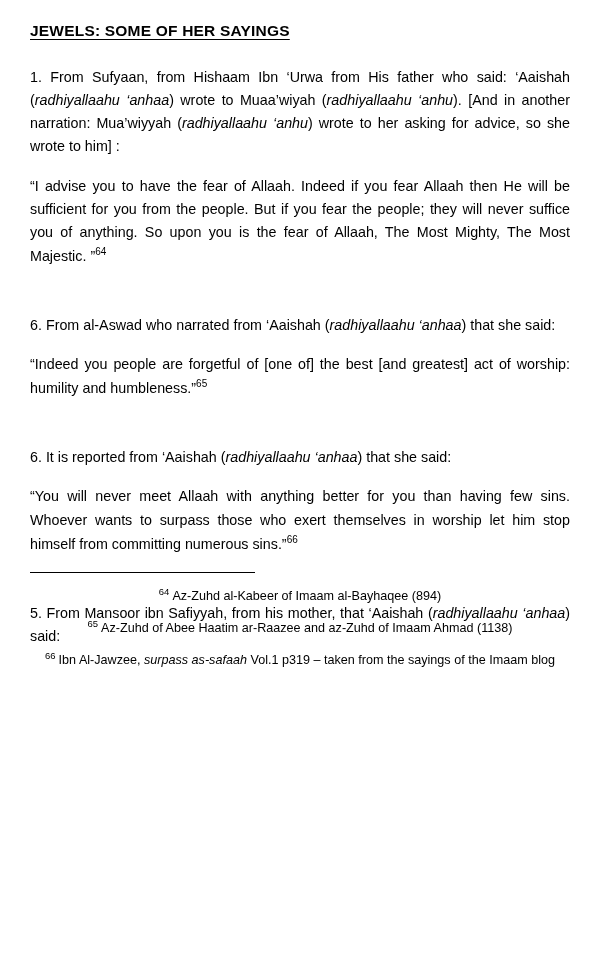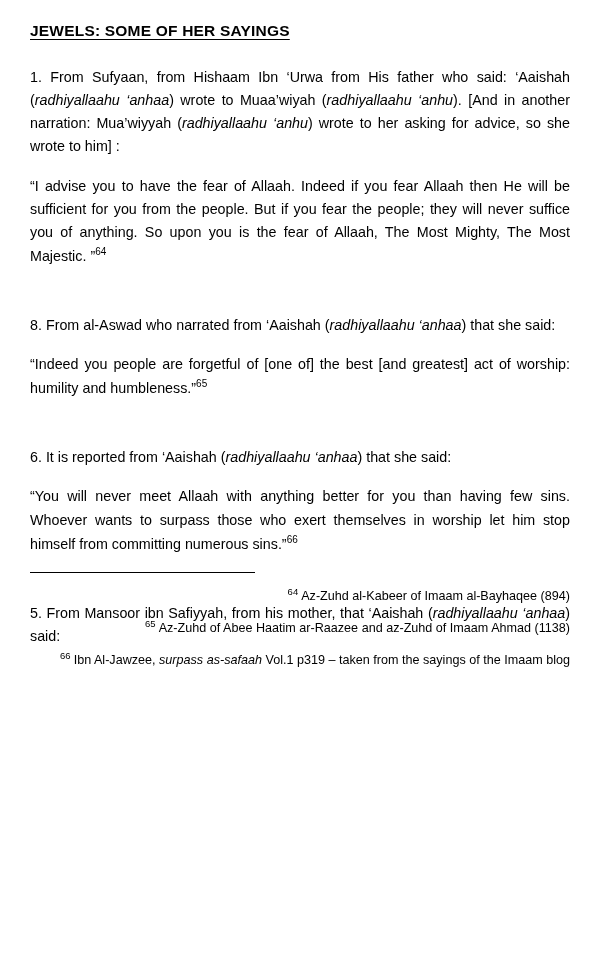--- a/index.html
+++ b/index.html
@@ -52,21 +52,21 @@
   .footnote-rule {
     border: none;
     border-top: 1px solid #000;
     width: 225px;
     margin: 0 0 12px 0;
   }
   .footnote {
     font-size: 12.6px;
     line-height: 1.5;
     margin: 0 0 11px 0;
-    text-align: right;
+    text-align: center;
   }
   .footnote .fn-num {
     font-size: 9.5px;
     vertical-align: super;
     margin-right: 3px;
   }
   .page-number {
     position: absolute;
     bottom: 26px;
     left: 0;
@@ -79,21 +79,21 @@
 <body>
 
 <div class="page">
 
   <h1 class="page-title">JEWELS: SOME OF HER SAYINGS</h1>
 
   <p class="para"><span>1. From Sufyaan, from Hishaam Ibn ‘Urwa from His father who said: ‘Aaishah (</span><i>radhiyallaahu ‘anhaa</i><span>) wrote to Muaa’wiyah (</span><i>radhiyallaahu ‘anhu</i><span>).  [And in another narration: Mua’wiyyah (</span><i>radhiyallaahu ‘anhu</i><span>) wrote to her asking for advice, so she wrote to him] :</span></p>
 
   <p class="para gap-xl"><span>“I advise you to have the fear of Allaah.  Indeed if you fear Allaah then He will be sufficient for you from the people. But if you fear the people; they will never suffice you of anything. So upon you is the fear of Allaah, The Most Mighty, The Most Majestic. ”</span><span class="sup">64</span></p>
 
-  <p class="para"><span>8. From al-Aswad who narrated from ‘Aaishah (</span><i>radhiyallaahu ‘anhaa</i><span>) that she said:</span></p>
+  <p class="para"><span>6. From al-Aswad who narrated from ‘Aaishah (</span><i>radhiyallaahu ‘anhaa</i><span>) that she said:</span></p>
 
   <p class="para gap-xl"><span>“Indeed you people are forgetful of [one of] the best [and greatest] act of worship: humility and humbleness.”</span><span class="sup">65</span></p>
 
   <p class="para"><span>6.  It is reported from ‘Aaishah (</span><i>radhiyallaahu ‘anhaa</i><span>) that she said:</span></p>
 
   <p class="para gap-xl"><span>“You will never meet Allaah with anything better for you than having few sins. Whoever wants to surpass those who exert themselves in worship let him stop himself from committing numerous sins.”</span><span class="sup">66</span></p>
 
   <p class="para"><span>5.  From Mansoor ibn Safiyyah, from his mother, that ‘Aaishah (</span><i>radhiyallaahu ‘anhaa</i><span>) said:</span></p>
 
   <div class="footnote-area">

